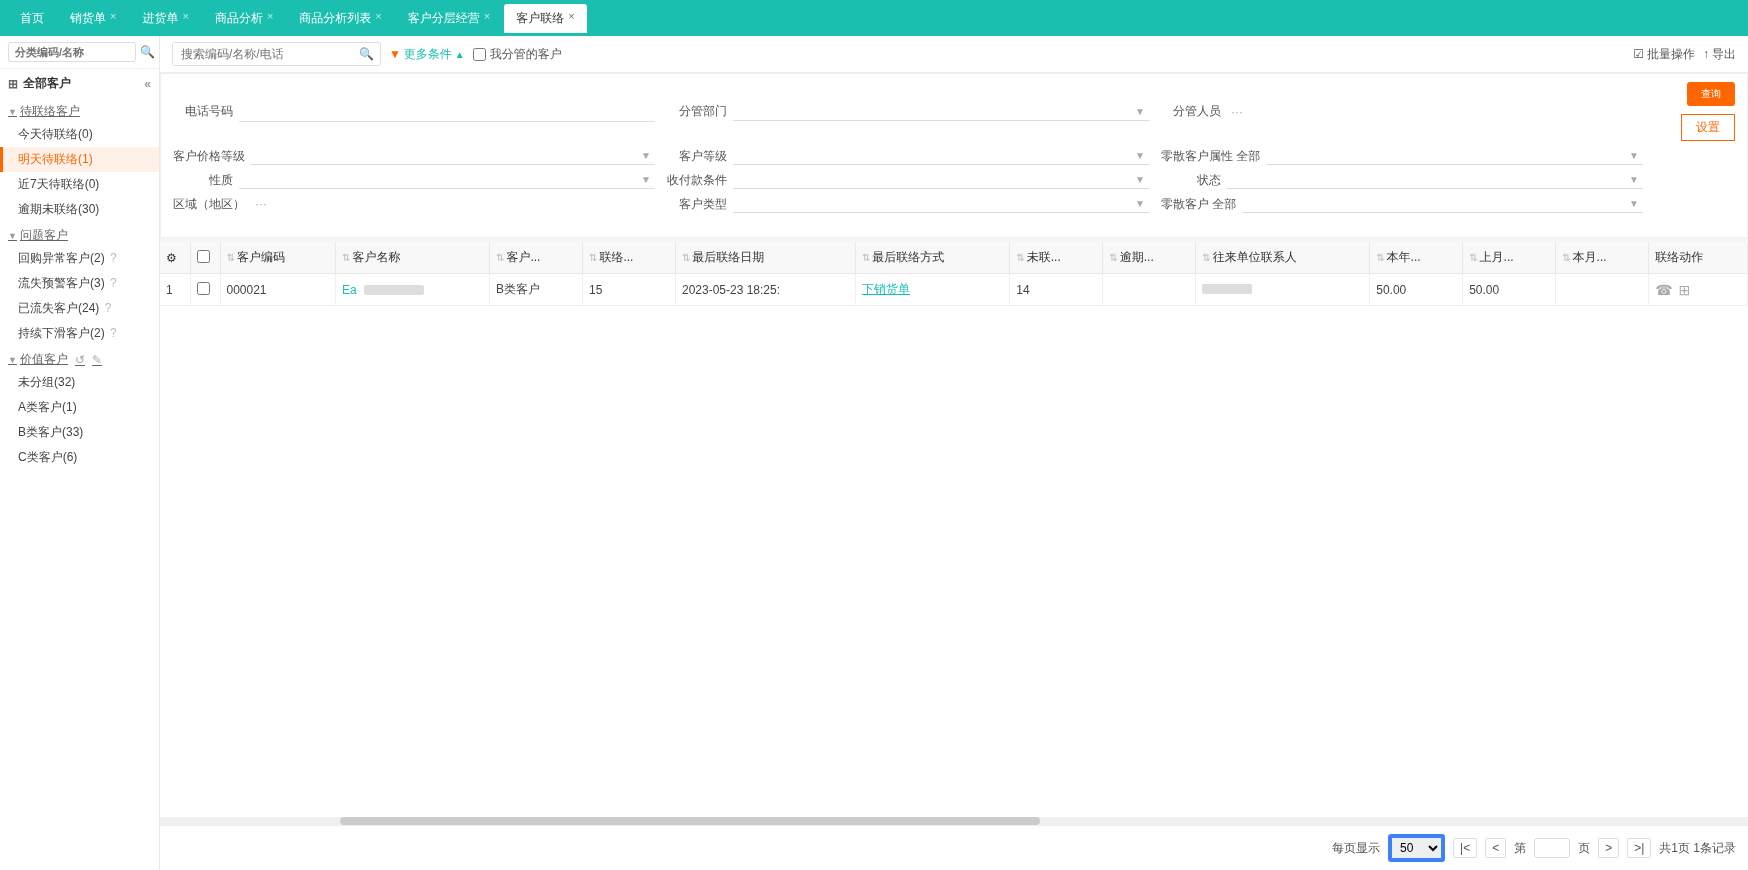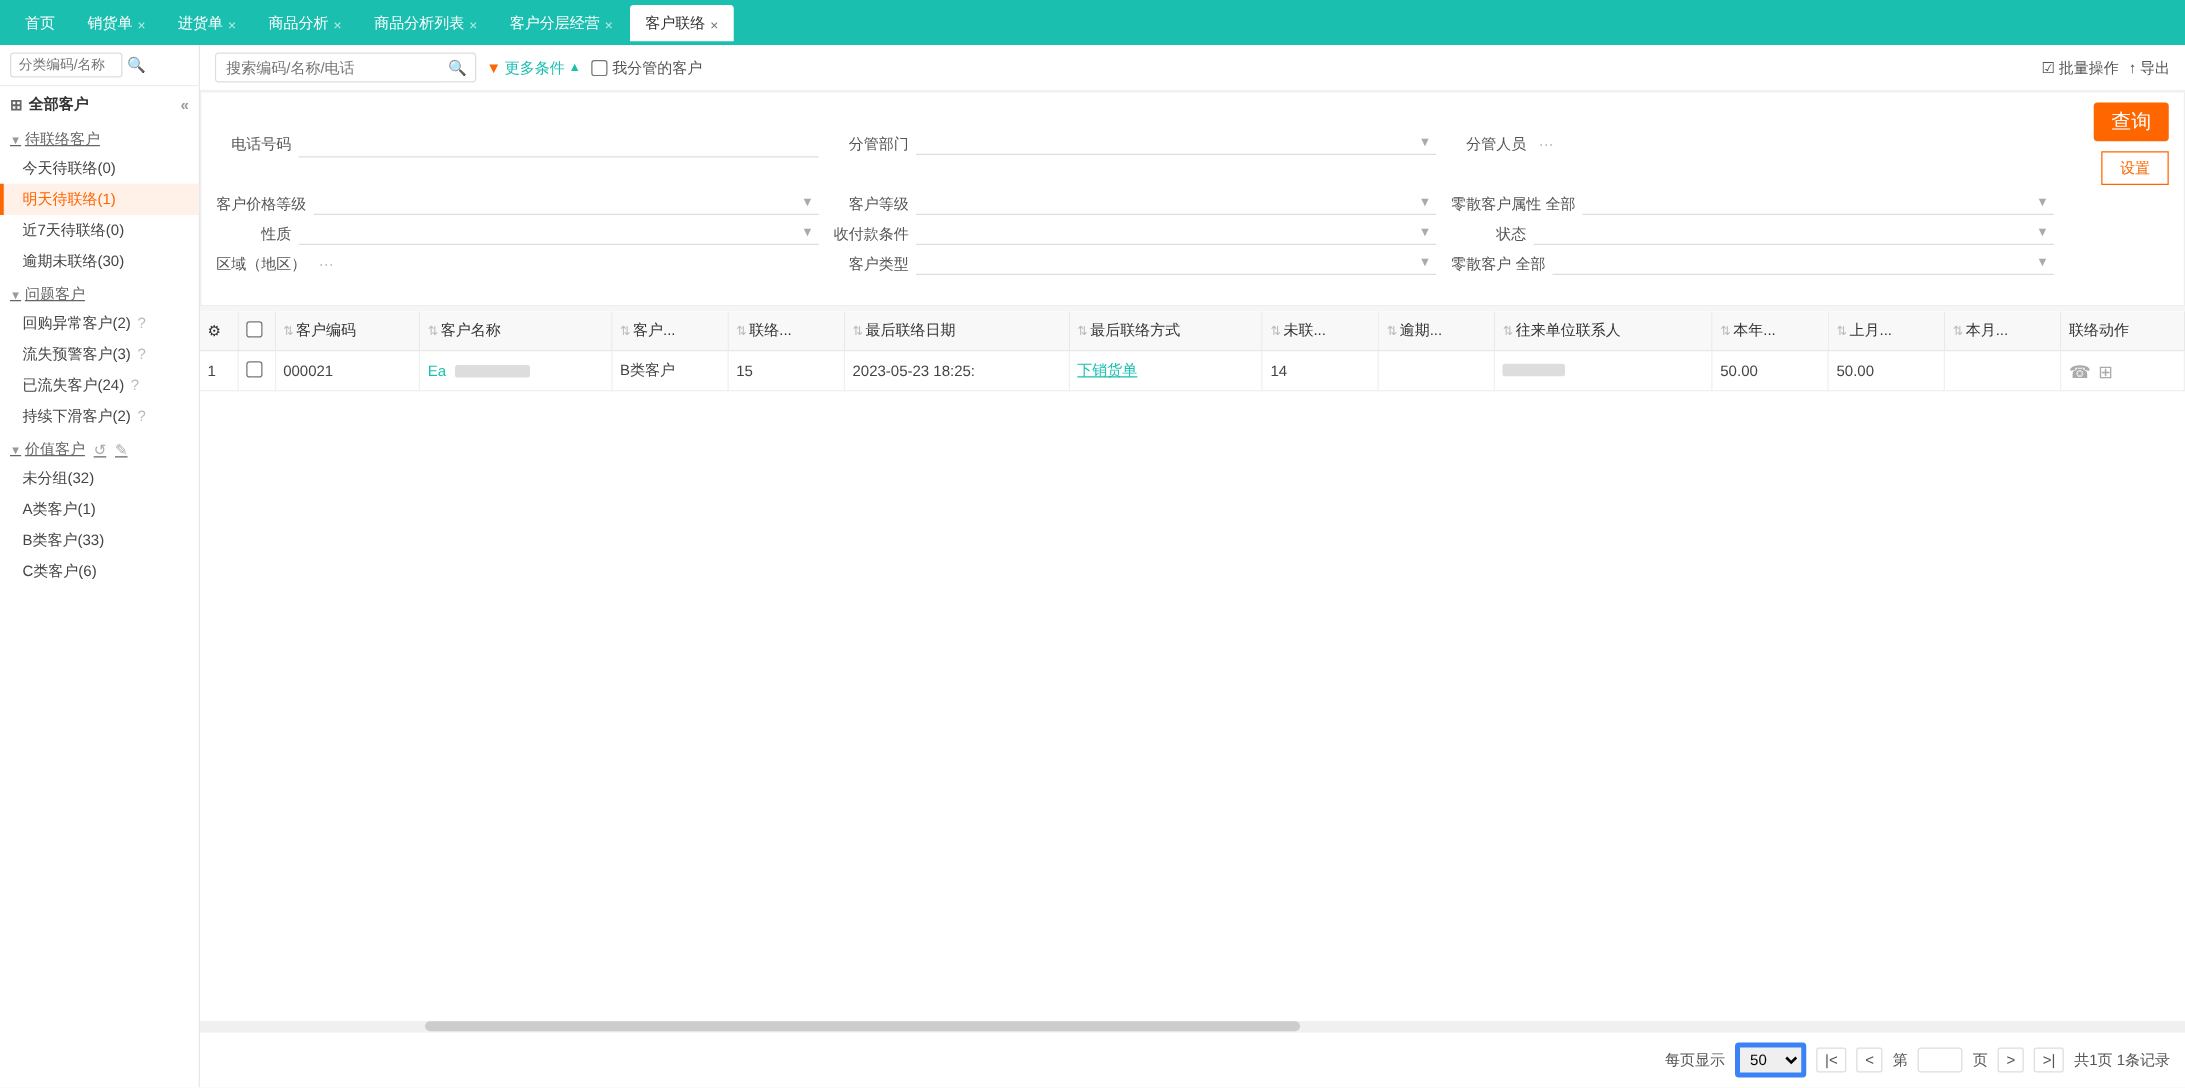--- a/index.html
+++ b/index.html
@@ -14,21 +14,21 @@
       padding: 0 8px;
       gap: 2px;
     }
     .nav-item {
       color: #fff;
       padding: 6px 12px;
       cursor: pointer;
       border-radius: 3px 3px 0 0;
       white-space: nowrap;
       display: flex;
-      align-items: flex-end;
+      align-items: flex-start;
       gap: 4px;
       font-size: 13px;
     }
     .nav-item.active { background: #fff; color: #333; }
     .nav-item .close-x { font-size: 11px; opacity: 0.7; }
     .nav-home { font-size: 13px; }
 
     
     .main-layout {
       display: flex;
@@ -48,22 +48,23 @@
       border-bottom: 1px solid #eee;
       display: flex;
       align-items: center;
       gap: 4px;
     }
     .sidebar-search input {
       border: 1px solid #ddd;
       border-radius: 3px;
       padding: 3px 6px;
       font-size: 11px;
-      width: 90px;
+      width: 128px;
       outline: none;
+      font-weight: bold;
     }
     .sidebar-search .search-icon { color: #999; cursor: pointer; }
 
     .sidebar-section-header {
       padding: 6px 8px;
       font-weight: bold;
       color: #333;
       display: flex;
       align-items: center;
       justify-content: space-between;
@@ -227,21 +228,21 @@
       cursor: pointer;
       padding: 0 4px;
     }
     .filter-btn-query {
       background: #f60;
       color: #fff;
       border: none;
       padding: 5px 14px;
       border-radius: 3px;
       cursor: pointer;
-      font-size: 16px;
+      font-size: 10px;
     }
     .filter-btn-settings {
       background: #fff;
       color: #f60;
       border: 1px solid #f60;
       padding: 4px 14px;
       border-radius: 0;
       cursor: pointer;
       font-size: 12px;
       margin-top: 4px;

